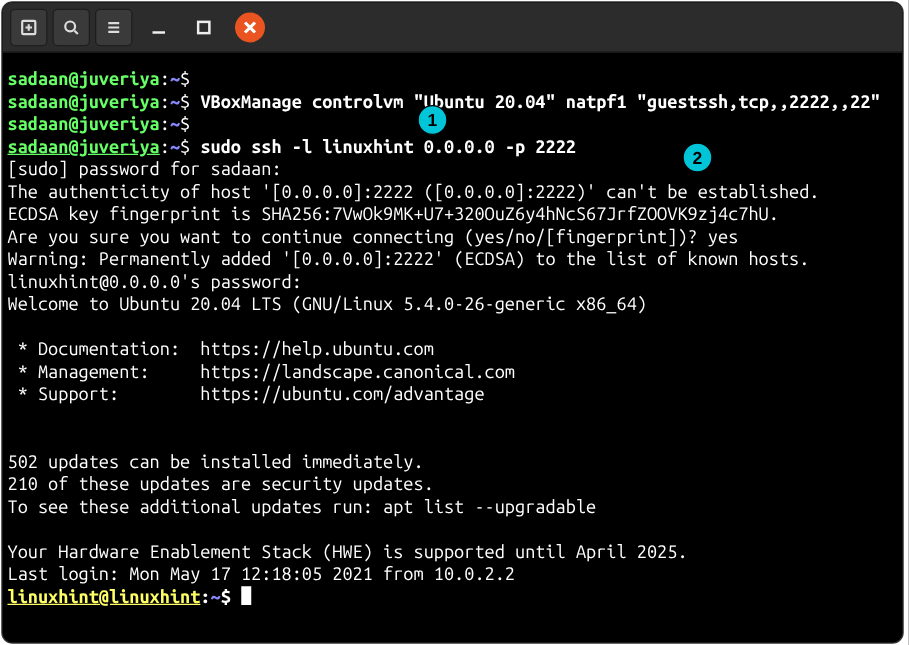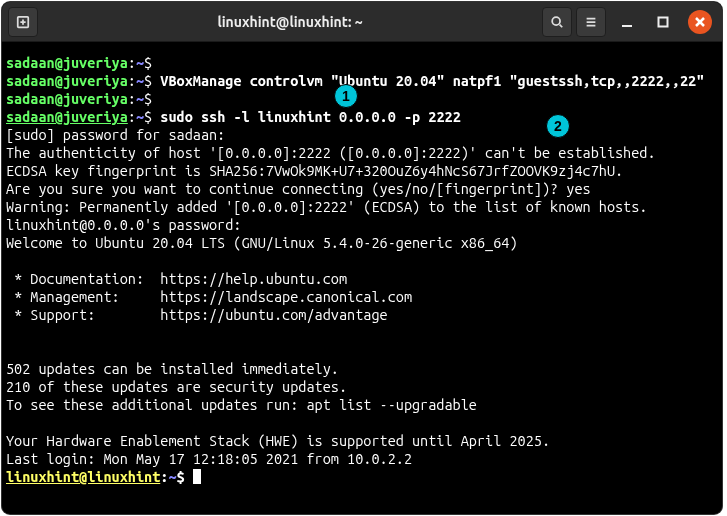--- a/index.html
+++ b/index.html
@@ -105,21 +105,20 @@
 <div class="window">
 
   <div class="titlebar">
     <div class="tb-btn">
       <svg viewBox="0 0 16 16">
           <rect x="2" y="2" width="12" height="12" rx="1"></rect>
           <line x1="8" y1="5" x2="8" y2="11"></line>
           <line x1="5" y1="8" x2="11" y2="8"></line>
         </svg>
     </div>
-    <div class="title">linuxhint@linuxhint: ~</div>
     <div class="tb-btn">
       <svg viewBox="0 0 16 16">
           <circle cx="7" cy="7" r="4.5"></circle>
           <line x1="11" y1="11" x2="14" y2="14"></line>
         </svg>
     </div>
     <div class="tb-btn">
       <svg viewBox="0 0 16 16">
           <line x1="3" y1="4" x2="13" y2="4"></line>
           <line x1="3" y1="8" x2="13" y2="8"></line>

